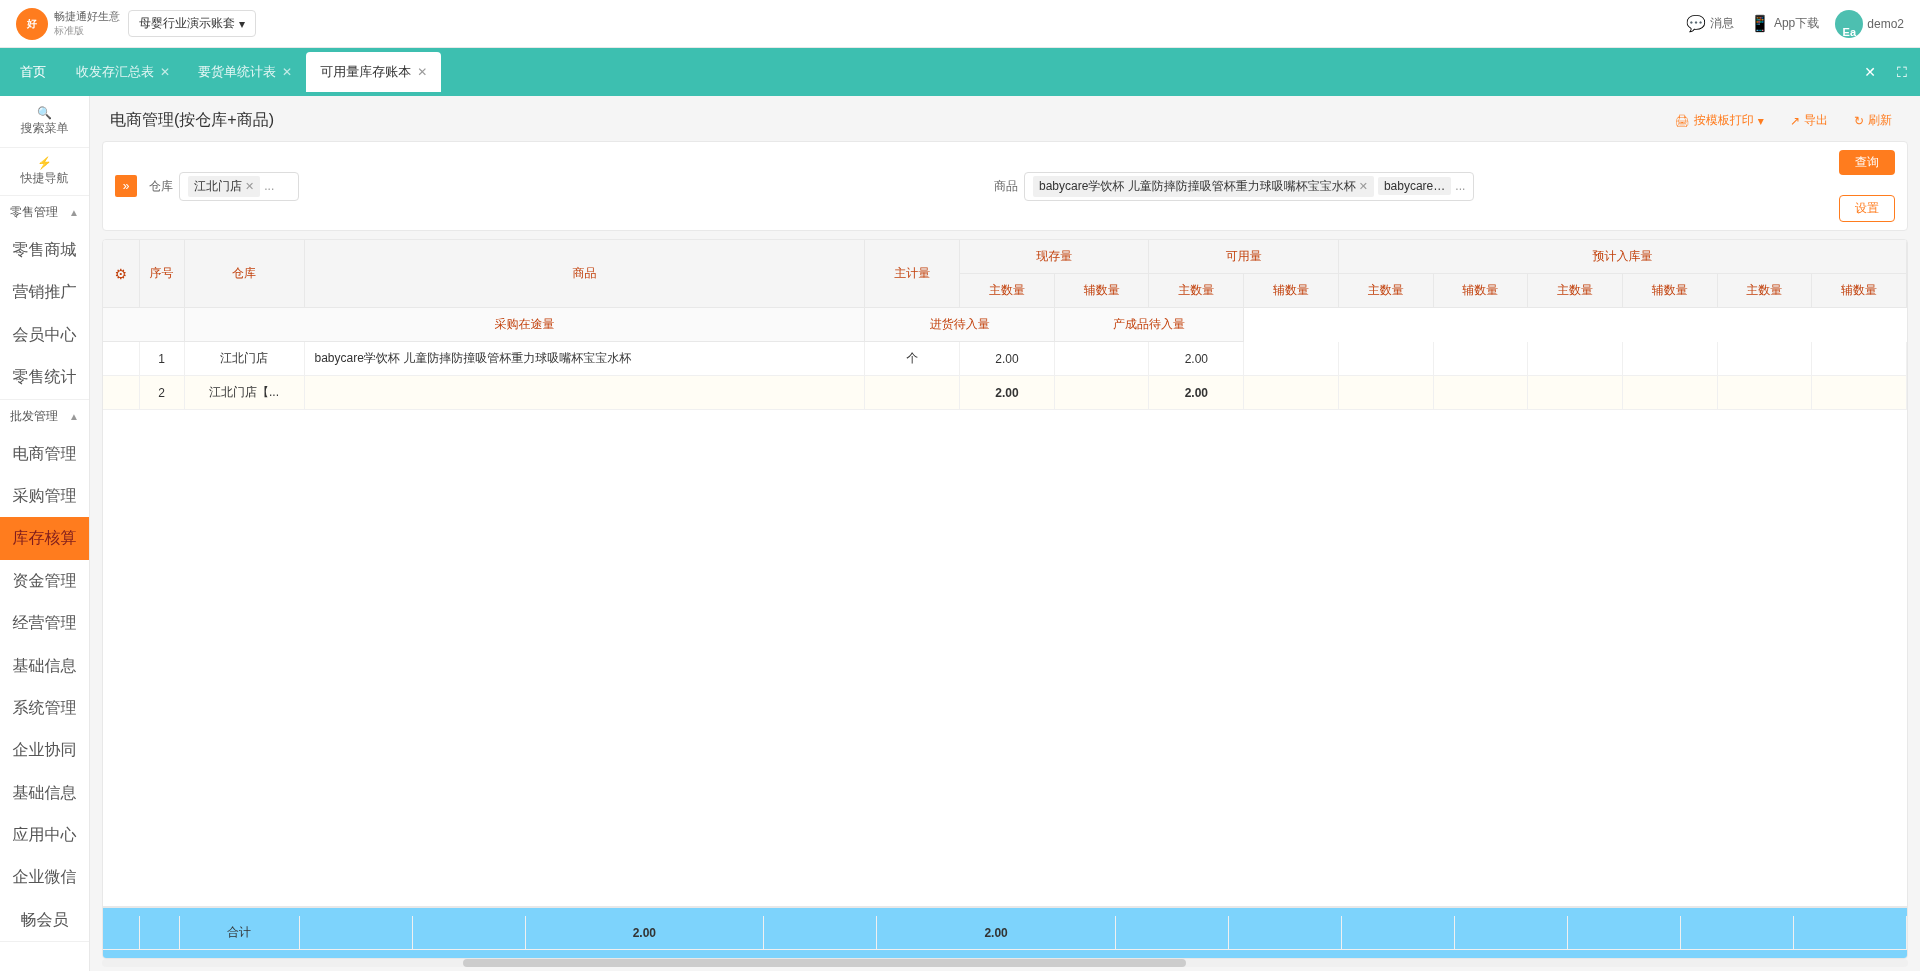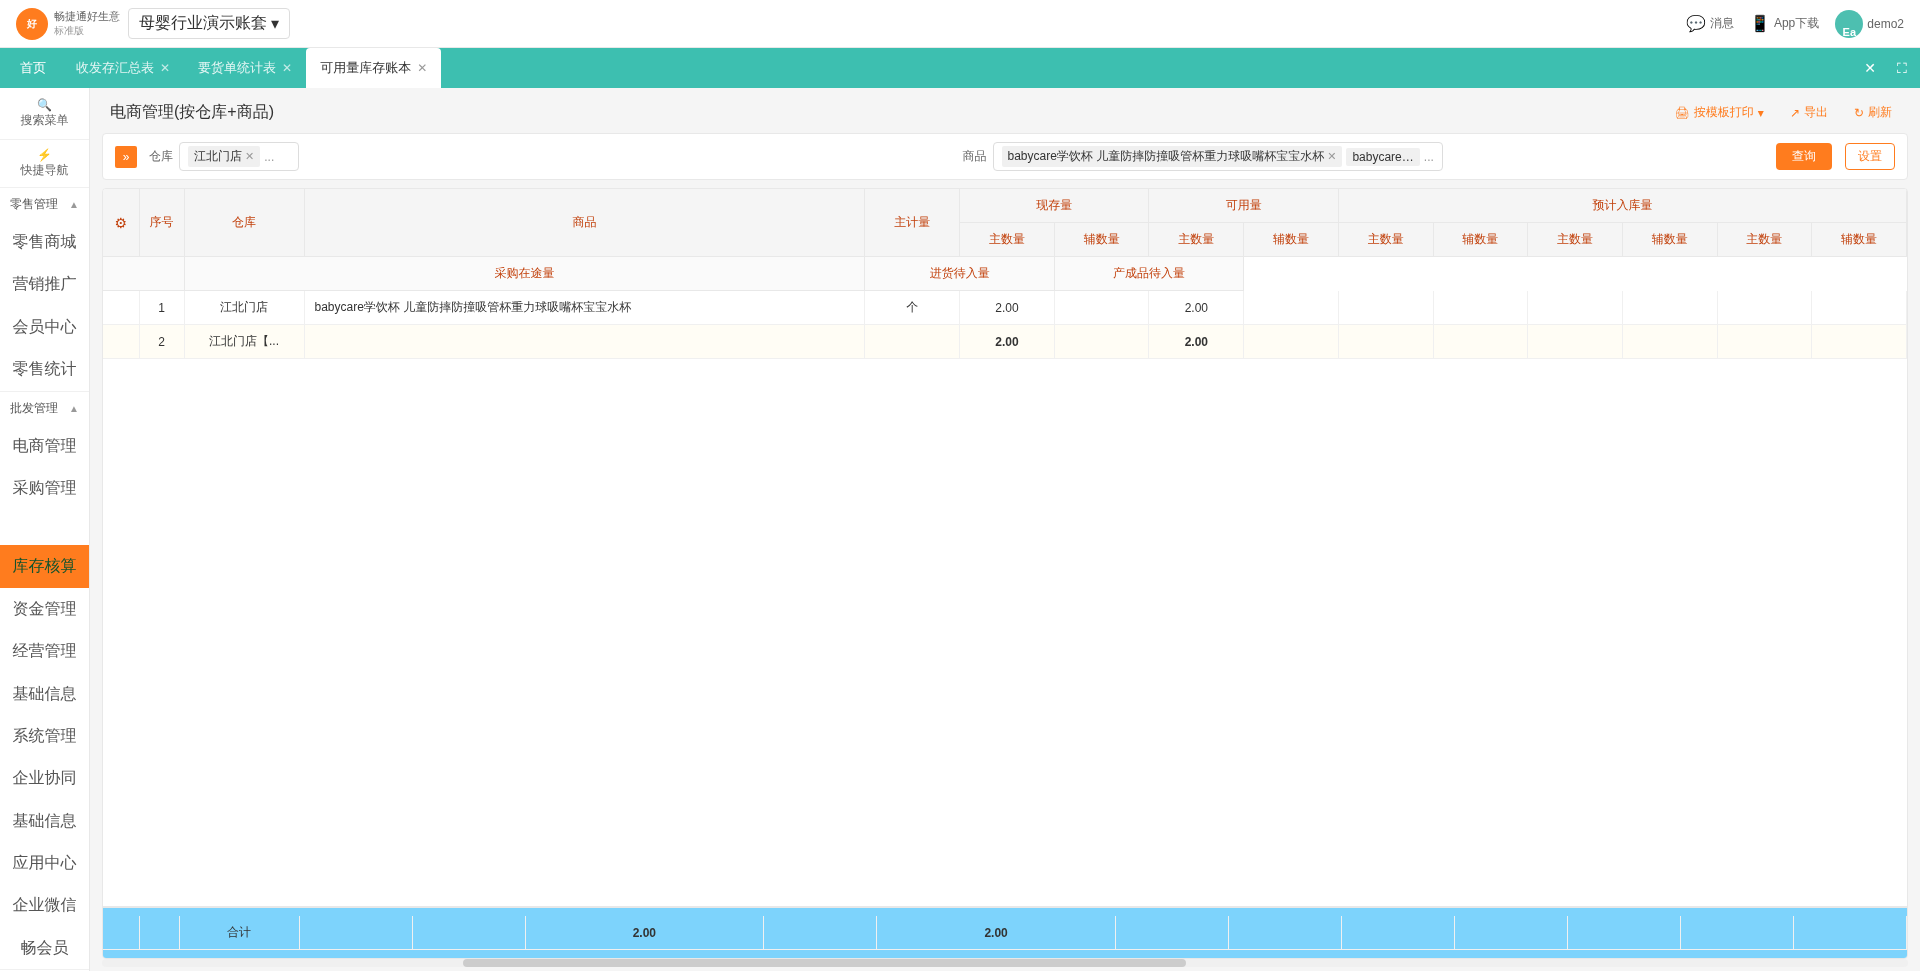--- a/index.html
+++ b/index.html
@@ -48,21 +48,21 @@
       color: #999;
     }
     .industry-selector {
       display: flex;
       align-items: center;
       gap: 4px;
       padding: 4px 10px;
       border: 1px solid #ddd;
       border-radius: 4px;
       cursor: pointer;
-      font-size: 16px;
+      font-size: 12px;
       color: #333;
       background: #fff;
     }
     .top-header-right {
       display: flex;
       align-items: center;
       gap: 16px;
     }
     .header-action {
       display: flex;
@@ -86,21 +86,21 @@
       color: #fff;
       font-size: 11px;
       font-weight: bold;
     }
 
     
     .nav-tabs {
       background: #3dbfb0;
       display: flex;
       align-items: center;
-      height: 40px;
+      height: 48px;
       flex-shrink: 0;
       padding: 0 4px;
     }
     .nav-tab {
       display: flex;
       align-items: center;
       padding: 0 14px;
       height: 40px;
       font-size: 13px;
       color: rgba(255,255,255,0.85);
@@ -185,22 +185,21 @@
       padding: 10px 4px;
       font-size: 16px;
       color: #555;
       cursor: pointer;
       text-align: center;
       line-height: 1.4;
       gap: 2px;
     }
     .sidebar-item.active {
       background: #ff7c1e;
-      color: #14532d;
-      margin-top: 36px;
+      color: #7f1d1d;
     }
     .sidebar-section-header {
       display: flex;
       align-items: center;
       justify-content: space-between;
       padding: 8px 10px;
       font-size: 12px;
       color: #555;
       cursor: pointer;
     }
@@ -566,21 +565,21 @@
           <div class="filter-tag">
             <span>babycare学饮杯 儿童防摔防撞吸管杯重力球吸嘴杯宝宝水杯</span>
             <span class="remove">✕</span>
           </div>
           <div class="filter-tag">
             <span>babycare…</span>
           </div>
           <span class="filter-ellipsis">...</span>
         </div>
       </div>
-      <div style="margin-left:auto;display:flex;gap:13px;">
+      <div style="margin-left:auto;display:flex;flex-direction:column;gap:20px;">
         <button class="btn-query">查询</button>
         <button class="btn-setting">设置</button>
       </div>
     </div>
 
     <div class="table-wrapper">
       <div class="table-container">
         <table class="data-table">
           <thead>
             <tr>

